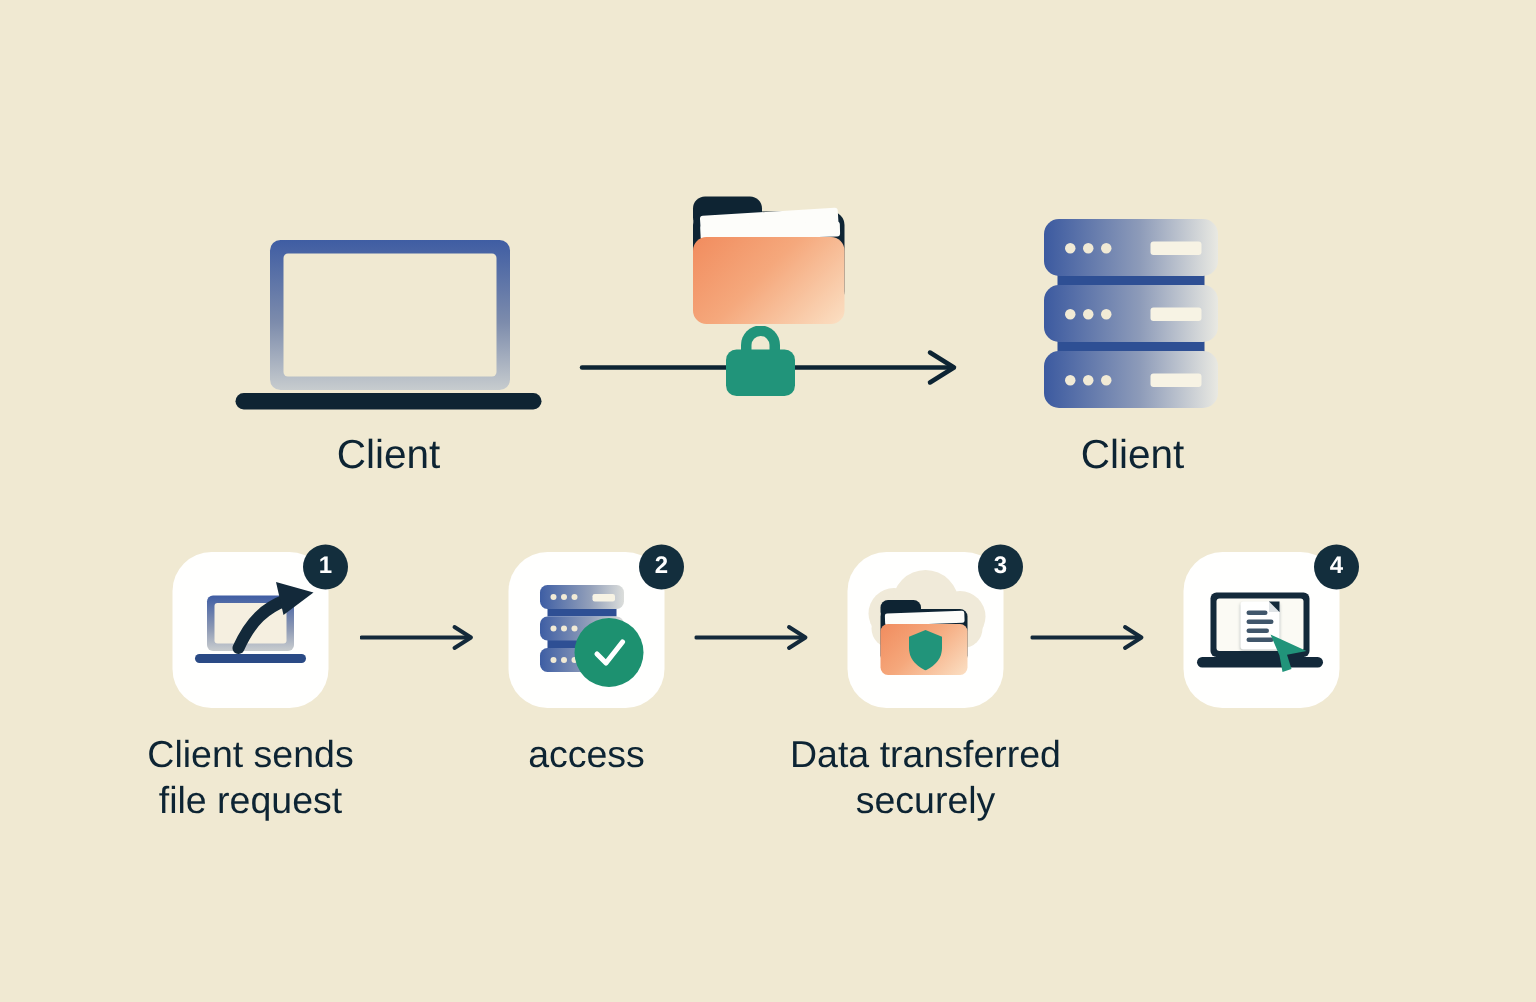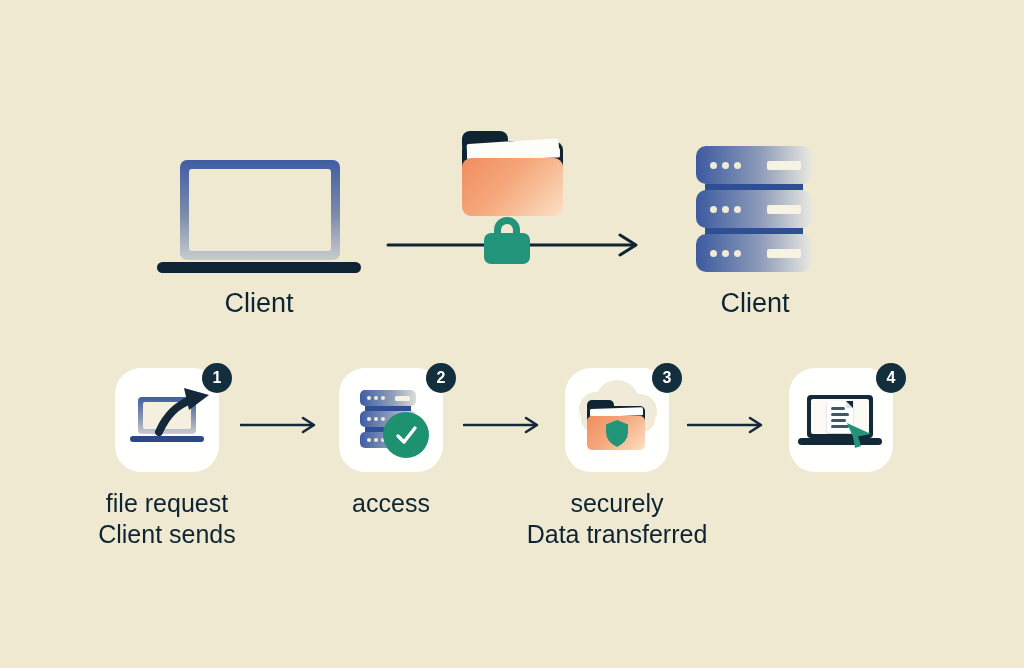--- a/index.html
+++ b/index.html
@@ -171,22 +171,22 @@
       </div>
       <div class="abs" style="left:15px; top:68px; width:74px; height:6px; background:#2a4a85; border-radius:3px;"></div>
       <svg class="abs" style="left:38px; top:18px;" width="58" height="50" viewBox="0 0 58 50">
         <path d="M6 46 C 14 28, 24 19, 38 14" fill="none" stroke="#13293a" stroke-width="8" stroke-linecap="round"></path>
         <polygon points="31,2 56,9 36,24" fill="#13293a"></polygon>
       </svg>
     </div>
   </div>
   <div class="badge" style="left:202px;">1</div>
   <div class="step-label" style="left:55px;">
+    <div>Client sends</div>
     <div>file request</div>
-    <div>Client sends</div>
   </div>
 
   <svg class="abs" style="left:240px; top:416px;" width="78" height="18" viewBox="0 0 78 18">
     <line x1="1" y1="9" x2="72" y2="9" stroke="#13293a" stroke-width="2.6" stroke-linecap="round"></line>
     <path d="M63 2 L74 9 L63 16" fill="none" stroke="#13293a" stroke-width="2.6" stroke-linecap="round" stroke-linejoin="round"></path>
   </svg>
 
   <div class="card" style="left:339px;">
     <div class="abs" style="left:0; top:0; width:104px; height:104px;">
       <div class="abs" style="left:21px; top:22px; width:56px; height:62px;">
@@ -238,22 +238,22 @@
         <div class="folder-paper" style="left:3px; top:9px; width:53px; height:8px; border-radius:1.5px; transform:rotate(-2deg); transform-origin:left center;"></div>
         <div class="folder-front" style="left:0; top:16px; width:58px; height:34px; border-radius:5px;"></div>
       </div>
       <svg class="abs" style="left:41px; top:52px;" width="22" height="27" viewBox="0 0 22 27">
         <path d="M11 0 L22 4.5 V12 Q22 21.5 11 27 Q0 21.5 0 12 V4.5 Z" fill="#21947a"></path>
       </svg>
     </div>
   </div>
   <div class="badge" style="left:652px;">3</div>
   <div class="step-label" style="left:505px;">
+    <div>Data transferred</div>
     <div>securely</div>
-    <div>Data transferred</div>
   </div>
 
   <svg class="abs" style="left:687px; top:416px;" width="78" height="18" viewBox="0 0 78 18">
     <line x1="1" y1="9" x2="72" y2="9" stroke="#13293a" stroke-width="2.6" stroke-linecap="round"></line>
     <path d="M63 2 L74 9 L63 16" fill="none" stroke="#13293a" stroke-width="2.6" stroke-linecap="round" stroke-linejoin="round"></path>
   </svg>
 
   <div class="card" style="left:789px;">
     <div class="abs" style="left:0; top:0; width:104px; height:104px;">
       <div class="abs" style="left:18px; top:27px; width:66px; height:43px; background:#13293a; border-radius:4px; padding:4px;">

